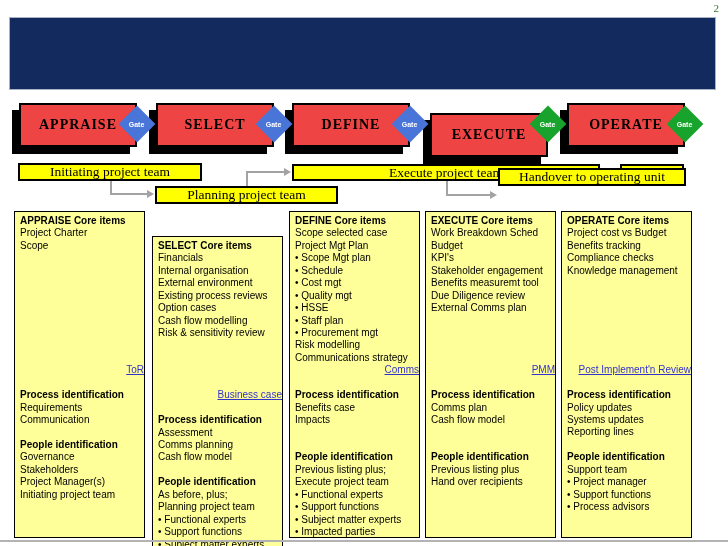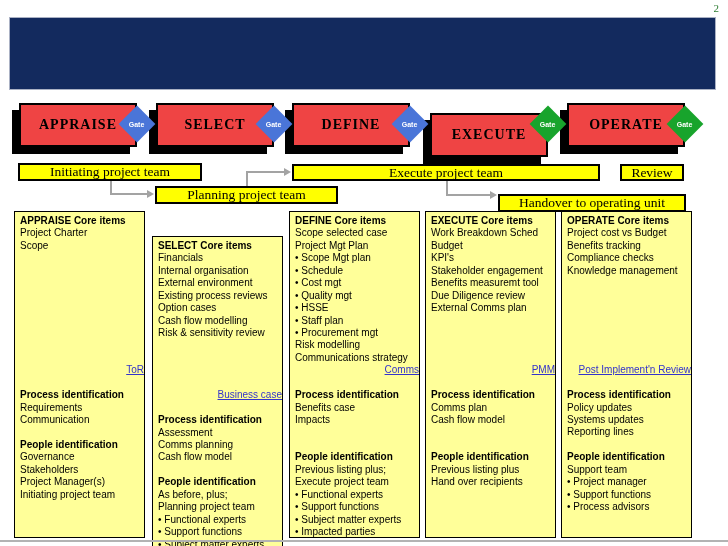--- a/index.html
+++ b/index.html
@@ -27,21 +27,21 @@
     font-family:"Liberation Sans",sans-serif;}
   .gate1{left:124px;}.gate2{left:261px;}.gate3{left:397px;}.gate4{left:535px;}.gate5{left:672px;}
   
   .bar{position:absolute;background:#ffff00;border:2px solid #000;text-align:center;
     font-family:"Liberation Serif",serif;font-size:13.5px;color:#000;
     display:flex;align-items:center;justify-content:center;z-index:4;}
   .bar-initiating{left:18px;top:163px;width:180px;height:14px;}
   .bar-execute{left:292px;top:164px;width:304px;height:13px;}
   .bar-review{left:620px;top:164px;width:60px;height:13px;}
   .bar-planning{left:155px;top:186px;width:179px;height:14px;}
-  .bar-handover{left:498px;top:194px;width:184px;height:14px;}
+  .bar-handover{left:498px;top:168px;width:184px;height:14px;}
   
   .seg{position:absolute;background:#a3a3a3;z-index:3;}
   .head{position:absolute;width:0;height:0;border-top:4px solid transparent;
     border-bottom:4px solid transparent;border-left:7px solid #a3a3a3;z-index:3;}
   
   .col{position:absolute;top:211px;width:124px;height:322px;background:#ffff99;
     border:1.5px solid #000;padding:3px 0 0 5px;overflow:hidden;}
   .col1{left:14px;}.col2{left:152px;margin-top:25px;}.col3{left:289px;}.col4{left:425px;}.col5{left:561px;}
   .row{height:12.45px;line-height:12.45px;font-size:10px;color:#000;white-space:nowrap;}
   .row.bold{font-weight:bold;}

